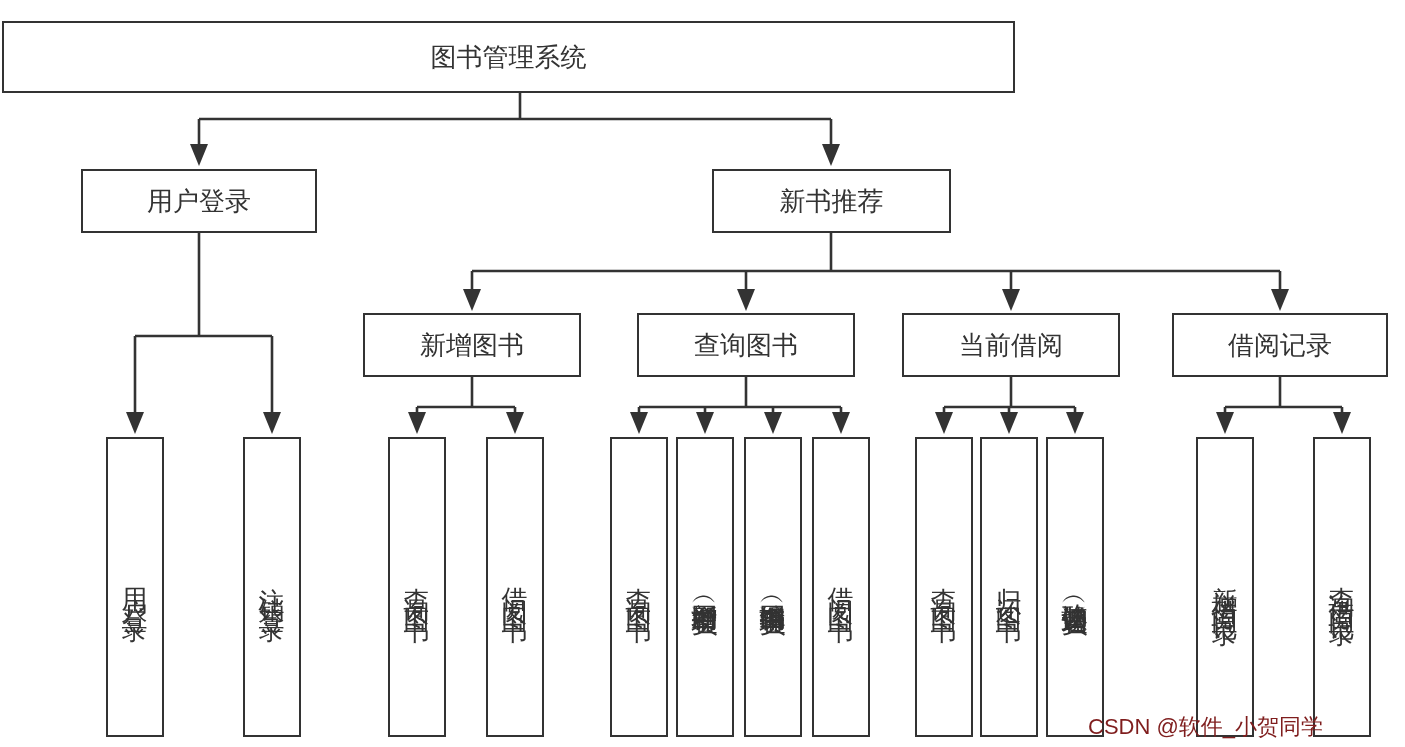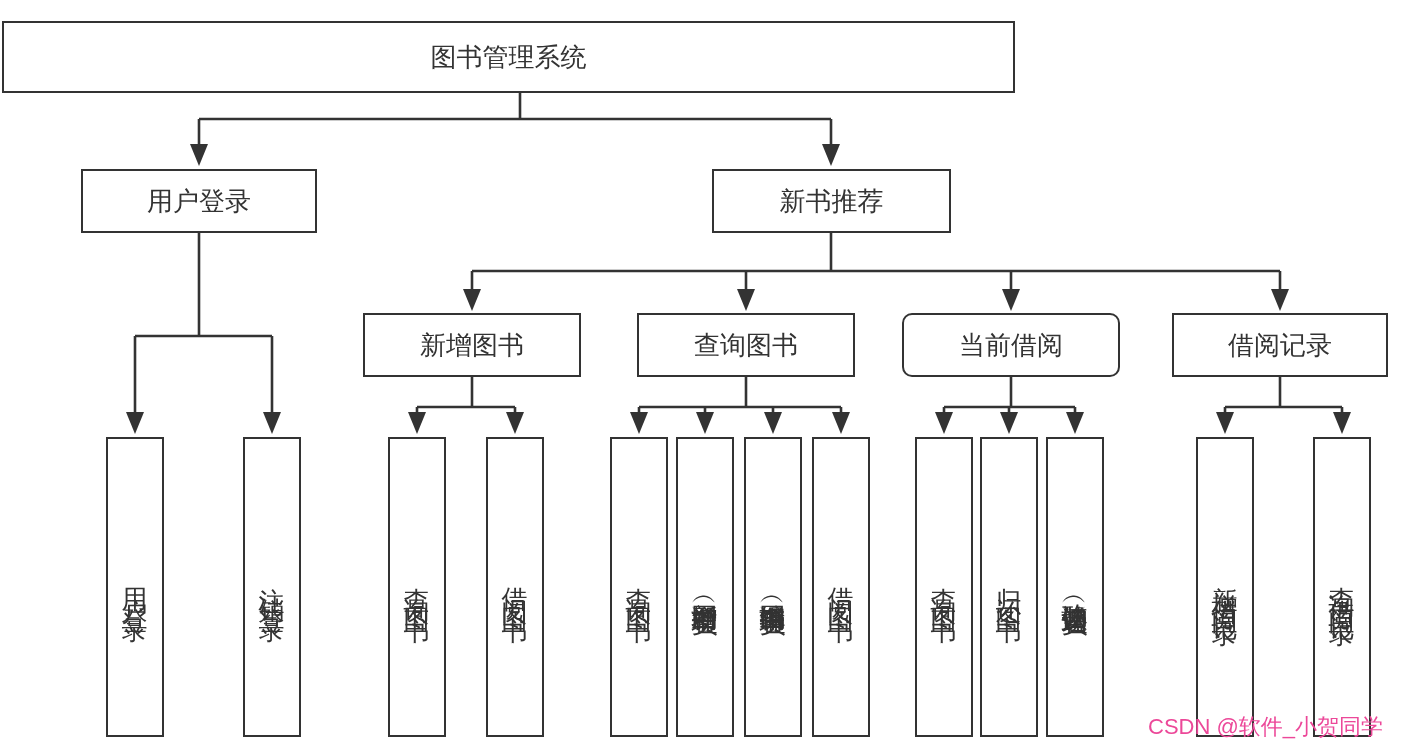--- a/index.html
+++ b/index.html
@@ -13,33 +13,33 @@
     display:flex;align-items:center;justify-content:center;line-height:1;
   }
   .hlabel{font-size:26px;white-space:nowrap;}
   .root{left:2px;top:13px;width:1013px;height:72px;margin-top:8px;}
   .l2{top:169px;height:64px;}
   .l2a{left:81px;width:236px;}
   .l2b{left:712px;width:239px;}
   .l3{top:313px;height:64px;}
   .l3a{left:363px;width:218px;}
   .l3b{left:637px;width:218px;}
-  .l3c{left:902px;width:218px;border-radius:10px;}
+  .l3c{left:902px;width:218px;}
   .l3d{left:1172px;width:216px;justify-content:center;}
   .leaf{top:437px;width:58px;height:300px;}
   .leaf .vlabel{
     writing-mode:vertical-rl;text-orientation:mixed;
     font-size:26px;line-height:1;white-space:nowrap;display:block;
   }
   .ls-wide .vlabel{letter-spacing:10px;}
   .ls-med  .vlabel{letter-spacing:7px;}
   .ls-tight .vlabel{letter-spacing:1px;}
   .watermark{
-    position:absolute;left:1148px;top:712px;width:253px;
-    font-size:22px;color:#ec4899;white-space:nowrap;z-index:5;
+    position:absolute;left:1088px;top:712px;width:253px;
+    font-size:22px;color:#7f1d1d;white-space:nowrap;z-index:5;
   }
 </style>
 </head>
 <body>
 
 <div class="canvas">
 
   <svg class="wires" viewBox="0 0 1405 747" aria-hidden="true">
     <g stroke="#333333" stroke-width="2.6" fill="none">
 

